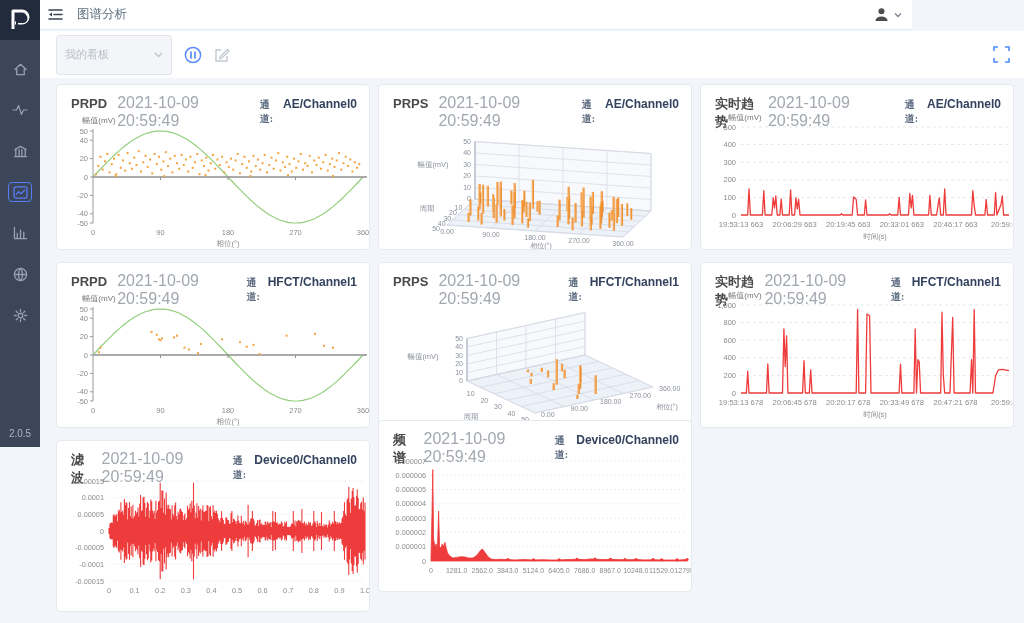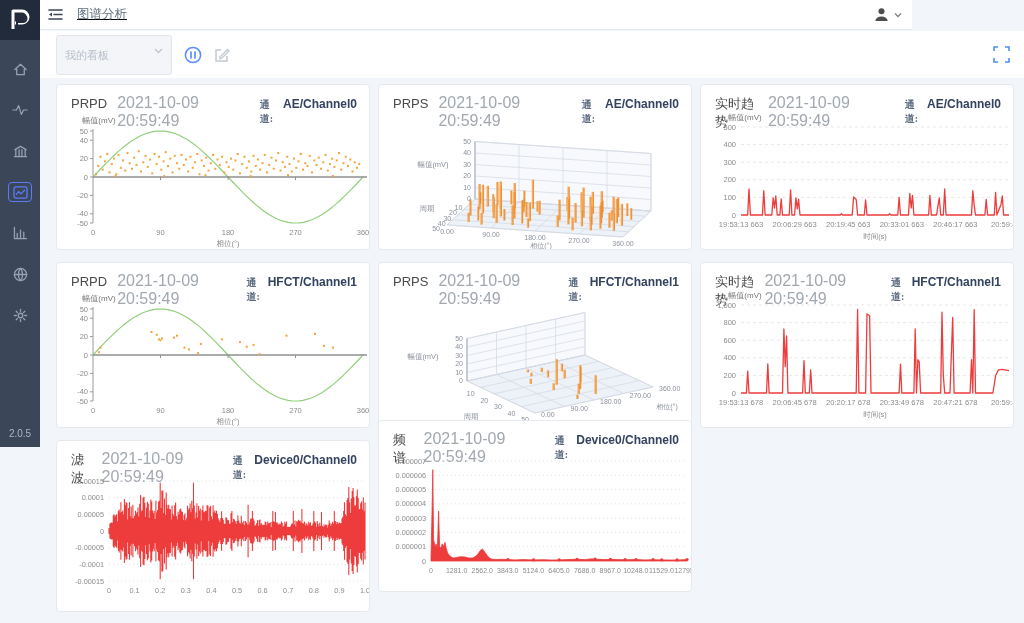--- a/index.html
+++ b/index.html
@@ -10,35 +10,35 @@
   .sidebar{position:absolute;left:0;top:0;width:40px;height:447px;background:#3b4659;z-index:5;}
   .logo{width:40px;height:40px;background:#212b3c;display:flex;align-items:center;justify-content:center;}
   .nav{display:flex;flex-direction:column;align-items:center;gap:21px;padding-top:19px;}
   .nav-item{width:24px;height:20px;display:flex;align-items:center;justify-content:center;cursor:pointer;}
   .nav-item svg{stroke:#97a1b4;fill:none;stroke-width:1.4;stroke-linecap:round;stroke-linejoin:round;}
   .nav-item.active{border:1px solid #5b7cf7;border-radius:4px;}
   .nav-item.active svg{stroke:#5b7cf7;}
   .version{position:absolute;bottom:8px;width:40px;text-align:center;font-size:10px;color:#aeb6c4;}
   
   .hdr{position:absolute;left:40px;top:0;width:872px;height:30px;background:#fff;border-bottom:1px solid #e2ecf5;
-       display:flex;align-items:center;text-decoration:underline;}
+       display:flex;align-items:center;}
   .hdr .collapse{margin-left:8px;cursor:pointer;display:flex;align-items:center;}
   .hdr .title{margin-left:14px;font-size:12.5px;color:#5f7081;}
   .hdr .right{margin-left:auto;display:flex;align-items:center;margin-right:10px;gap:4px;}
   
   .toolbar{position:absolute;left:40px;top:31px;width:984px;height:47px;background:#fff;display:flex;align-items:center;}
   .select{margin-left:16px;width:116px;height:40px;background:#f3f5f8;border:1px solid #e2e6ec;border-radius:3px;
-          display:flex;align-items:flex-start;padding:12px 8px;cursor:pointer;}
+          display:flex;align-items:center;padding:12px 8px;cursor:pointer;}
   .select .val{font-size:11px;color:#b7bec8;flex:1;}
   .tbtn{margin-left:12px;cursor:pointer;display:flex;align-items:center;}
   .fullscreen{margin-left:auto;margin-right:14px;cursor:pointer;display:flex;align-items:center;}
   
   .card{position:absolute;background:#fff;border:1px solid #e6eaf0;border-radius:4px;overflow:hidden;}
   .card-hd{display:flex;align-items:baseline;padding:9px 12px 0 14px;height:26px;}
-  .c-title{font-size:13px;font-weight:normal;color:#4a4a4a;}
+  .c-title{font-size:13px;font-weight:bold;color:#4a4a4a;}
   .c-ts{font-size:16px;color:#a2a8b0;margin-left:10px;}
   .c-chl{font-size:10px;color:#5c6b80;margin-left:14px;font-weight:bold;font-family:Liberation Serif, serif;}
   .c-chv{font-size:12px;color:#33425e;margin-left:3px;font-weight:bold;}
   .card svg.chart{display:block;}
   svg text{font-family:"Liberation Sans","DejaVu Sans",sans-serif;}
 </style>
 </head>
 <body>
 
 <div class="stage">

